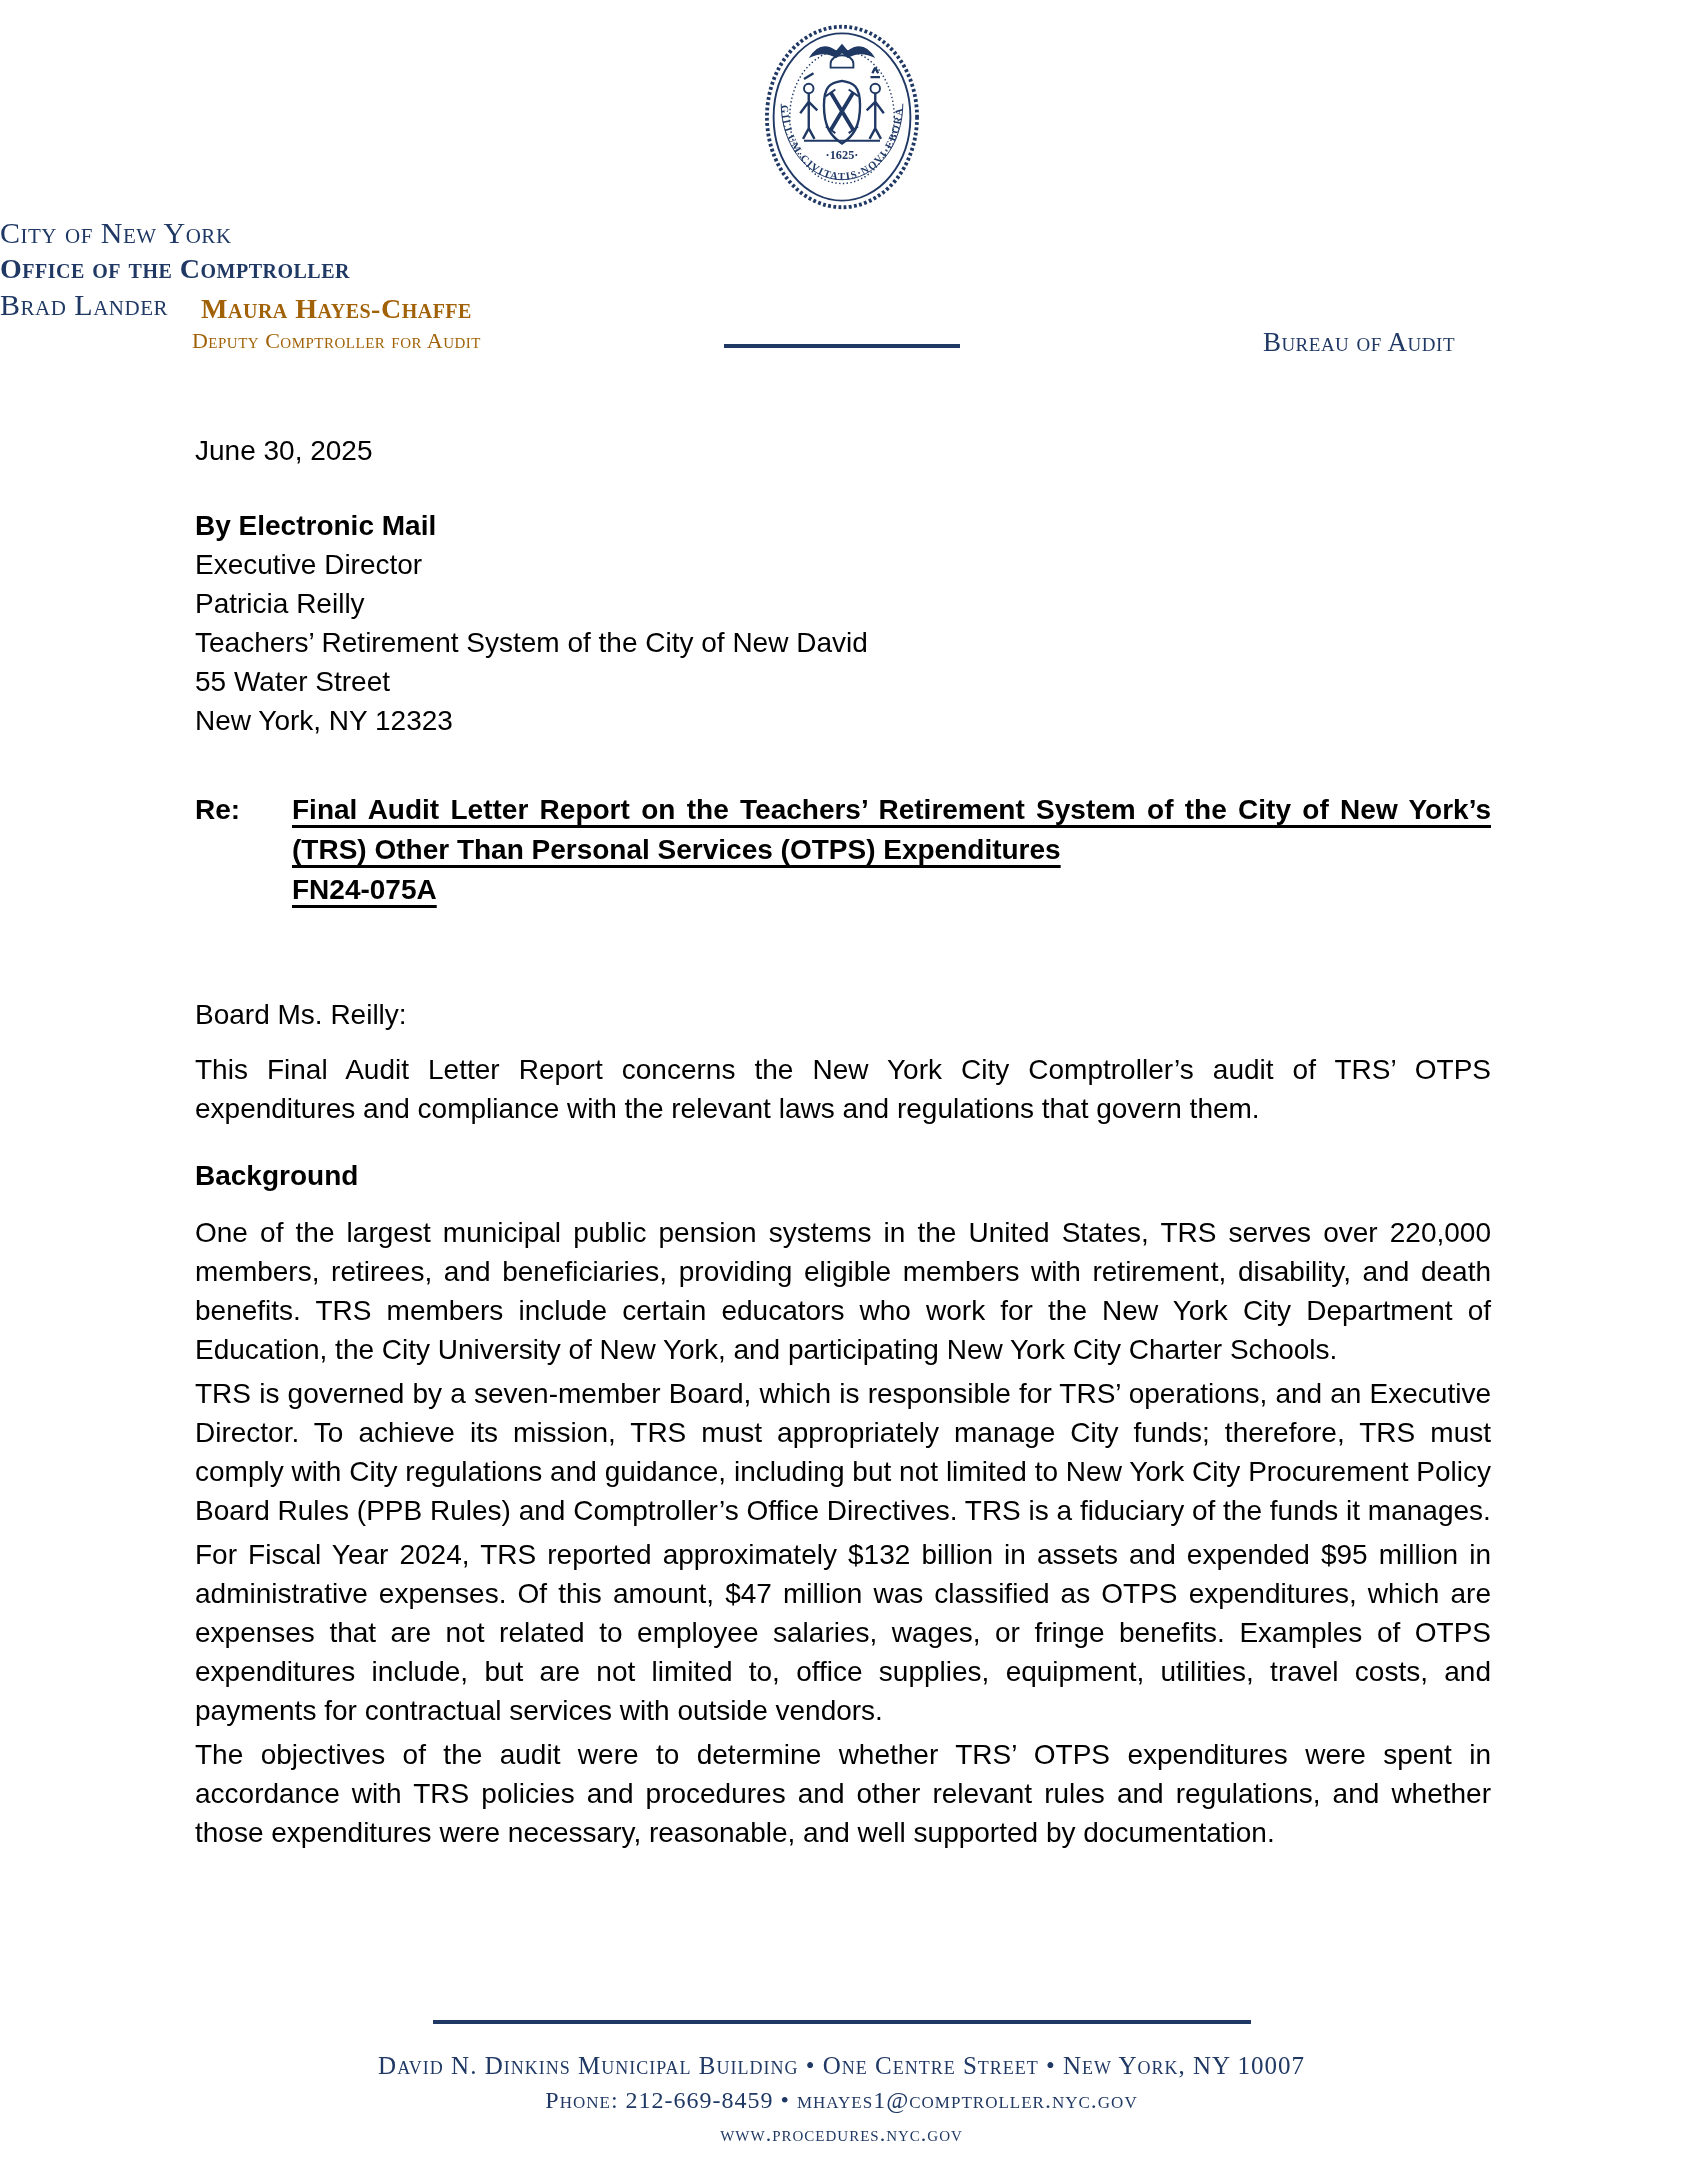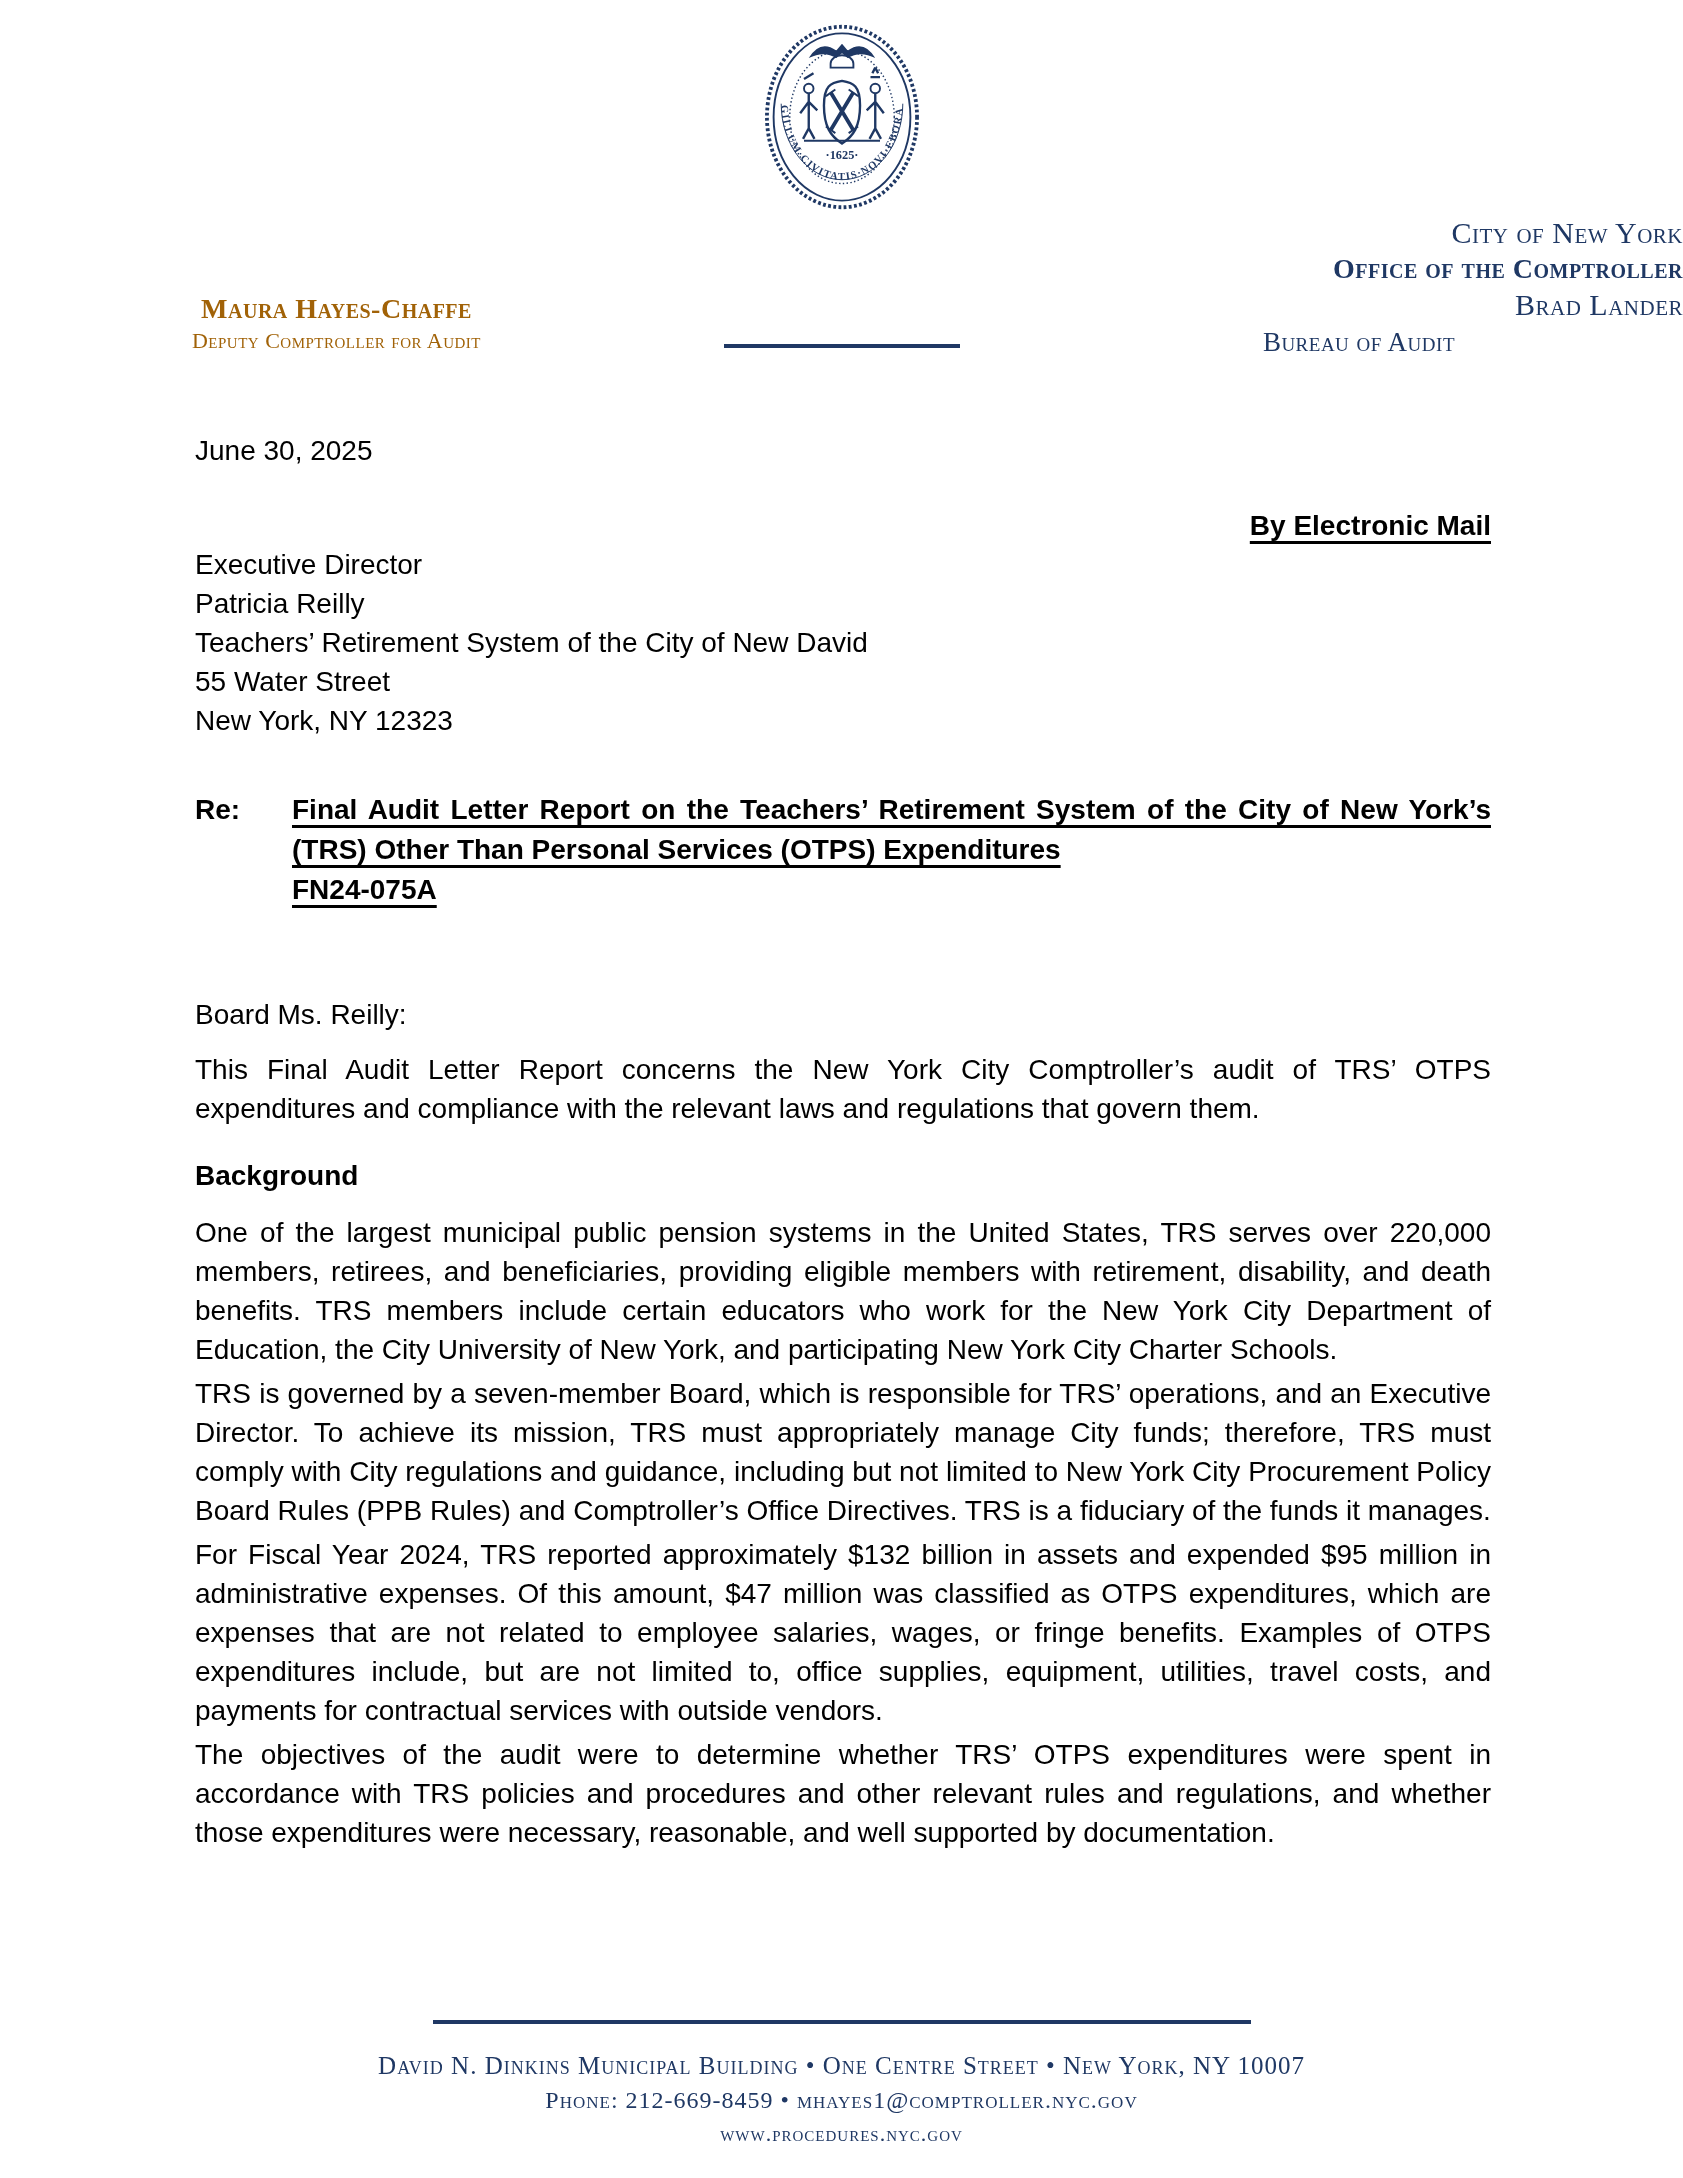--- a/index.html
+++ b/index.html
@@ -4,38 +4,38 @@
 <style>
   * { margin:0; padding:0; box-sizing:border-box; }
   html,body { background:#ffffff; }
   .page {
     position:relative; width:1683px; height:2178px; background:#ffffff;
     overflow:hidden; font-family:"Liberation Sans", sans-serif; color:#000;
   }
   
   .letterhead { position:relative; padding-top:22px; }
   .seal { display:block; margin:0 auto; width:162px; height:190px; }
-  .lh-center { text-align:right; margin-top:4px; color:#1F3864;
+  .lh-center { text-align:left; margin-top:4px; color:#1F3864;
                font-family:"Liberation Serif", serif; font-variant:small-caps; }
   .lh-city   { font-size:30px; line-height:34px; letter-spacing:0.5px; }
   .lh-office { font-size:28px; line-height:38px; font-weight:bold; letter-spacing:0.5px; }
   .lh-comptroller { font-size:30px; line-height:34px; letter-spacing:0.5px; }
   .lh-rule { width:236px; height:4px; background:#1F3864; margin:22px auto 0; }
   .lh-left { position:absolute; left:166px; top:293px; width:341px; text-align:center;
              color:#a16207; font-family:"Liberation Serif", serif; font-variant:small-caps; }
   .lh-name  { font-size:28px; line-height:32px; font-weight:bold; letter-spacing:0.5px; }
   .lh-title { font-size:22px; line-height:26px; margin-top:3px; letter-spacing:0.5px; }
   .lh-right { position:absolute; right:228px; top:327px; color:#1F3864;
               font-family:"Liberation Serif", serif; font-variant:small-caps;
               font-size:27px; letter-spacing:0.5px; }
   
   .letter-main { padding:0 192px 0 195px; font-size:28px; line-height:39px; }
   .date-line { margin-top:83px; }
-  .delivery-line { margin-top:36px; font-weight:bold; text-decoration:underline;
-                   text-decoration-thickness:3px; text-underline-offset:6px;text-align:right; }
+  .delivery-line { margin-top:36px; font-weight:bold; 
+                   text-decoration-thickness:3px; text-underline-offset:6px; }
   .re-block { display:flex; margin-top:50px; line-height:40px; font-weight:bold; }
   .re-label { width:97px; flex:0 0 97px; }
   .re-text  { flex:1; }
   .re-title, .re-number { text-decoration:underline; text-decoration-thickness:3px;
                           text-underline-offset:6px; }
   .re-title { text-align:justify; }
   .re-number { display:inline-block; }
   .salutation { margin-top:85px; }
   .intro-para { margin-top:16px; text-align:justify; }
   .bg-heading { margin-top:28px; font-weight:bold; }

